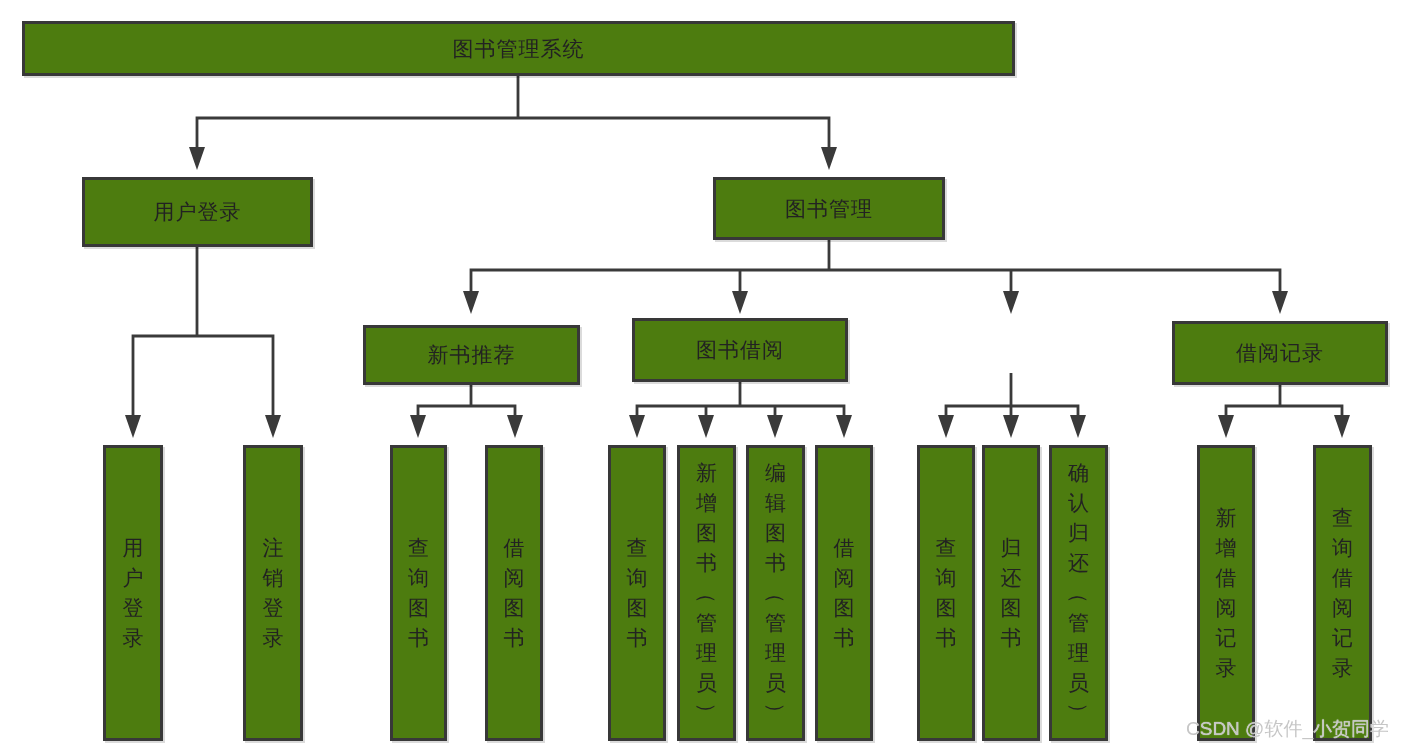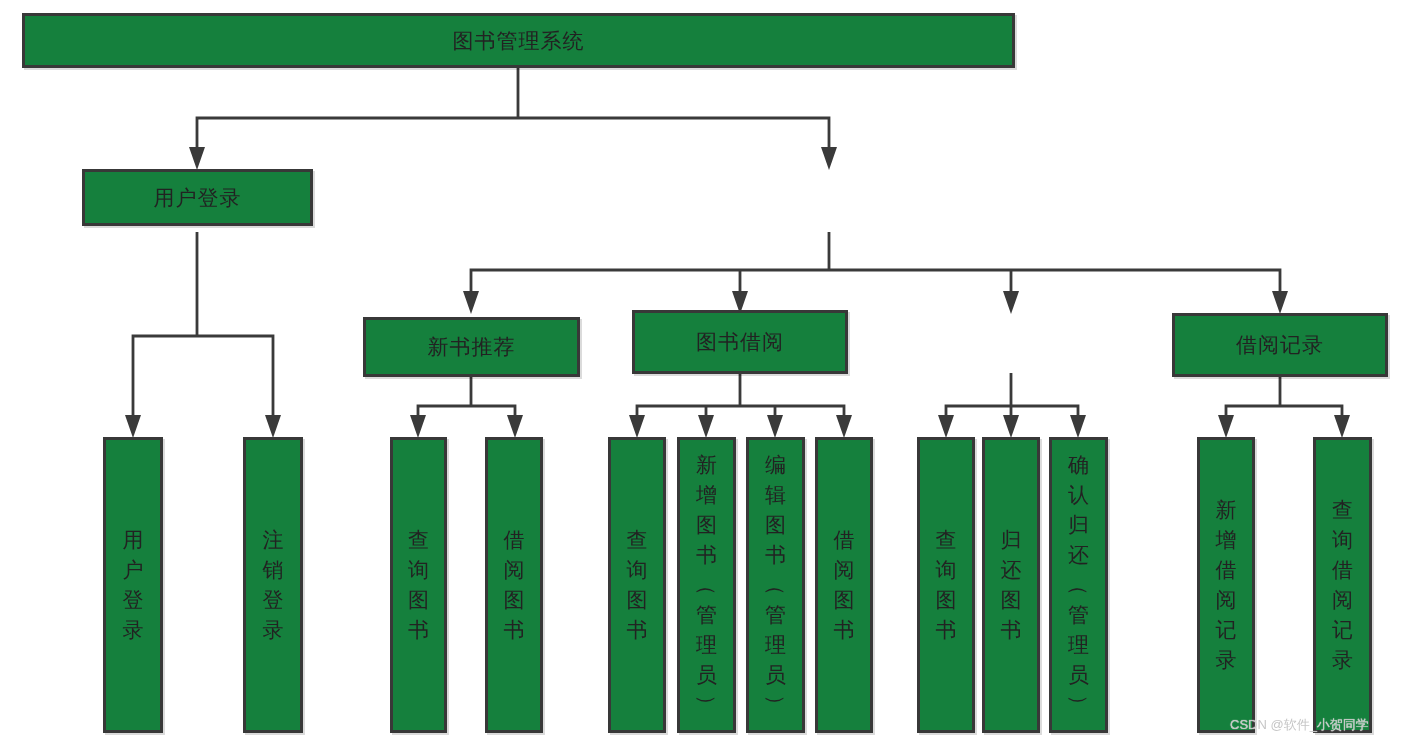--- a/index.html
+++ b/index.html
@@ -5,35 +5,34 @@
   html,body{margin:0;padding:0;background:#fff;}
   #stage{
     position:relative;width:1405px;height:747px;background:#fff;overflow:hidden;
     font-family:"Liberation Sans","DejaVu Sans",sans-serif;
     color:var(--text,#222);
   }
   .connectors{position:absolute;left:0;top:0;width:1405px;height:747px;color:var(--line,#3a3a3a);}
   .connectors path{stroke:currentColor;stroke-width:2.8;fill:none;}
   .connectors polygon{fill:currentColor;stroke:none;}
   .node{
-    position:absolute;box-sizing:border-box;background:#15803d;
+    position:absolute;box-sizing:border-box;background:#4d7c0f;
     border:3px solid var(--border,#383838);
     box-shadow:2px 2px 0 rgba(0,0,0,0.14);
-    display:flex;align-items:center;justify-content:center;
+    display:flex;align-items:center;justify-content:center;margin-top:8px;
   }
   .node.h span{font-size:21px;letter-spacing:1px;white-space:nowrap;color:var(--text,#222);}
   .node.v{flex-direction:column;}
   .vlabel{display:flex;flex-direction:column;align-items:center;justify-content:center;}
   .vchar{font-size:21px;line-height:30px;height:30px;width:30px;text-align:center;color:var(--text,#222);}
   .vchar.rot{transform:rotate(90deg);}
   #watermark{
     position:absolute;left:1186px;top:716px;z-index:5;
-    font-size:13px;color:var(--wm,#c6c6c6);white-space:nowrap;
+    font-size:19px;color:var(--wm,#c6c6c6);white-space:nowrap;
     text-shadow:0 0 1px #ffffff;
-    margin-left:44px;
   }
 </style>
 </head>
 <body>
 
 <div id="stage" style="--line: #3a3a3a; --border: #383838; --text: #222222; --wm: #c6c6c6; background: rgb(255, 255, 255);">
 
   <svg class="connectors" viewBox="0 0 1405 747" xmlns="http://www.w3.org/2000/svg" aria-hidden="true">
 
     <path d="M518 68 V118 M197 163 V118 H829 V163"></path>
@@ -67,22 +66,25 @@
 
     <path d="M1280 373 V406 M1226 431 V406 H1342 V431"></path>
     <polygon points="1218,415 1234,415 1226,438"></polygon>
     <polygon points="1334,415 1350,415 1342,438"></polygon>
   </svg>
 
   <div class="node h" style="left:22px;top:13px;width:993px;height:55px">
     <span>图书管理系统</span>
   </div>
 
-  <div class="node h" style="left:82px;top:169px;width:231px;height:57px">
+  <div class="node h" style="left:82px;top:169px;width:231px;height:70px">
     <span>用户登录</span>
+  </div>
+  <div class="node h" style="left:713px;top:169px;width:232px;height:63px">
+    <span>图书管理</span>
   </div>
 
   <div class="node h" style="left:363px;top:317px;width:217px;height:60px">
     <span>新书推荐</span>
   </div>
   <div class="node h" style="left:632px;top:310px;width:216px;height:64px">
     <span>图书借阅</span>
   </div>
   <div class="node h" style="left:1172px;top:313px;width:216px;height:64px">
     <span>借阅记录</span>

